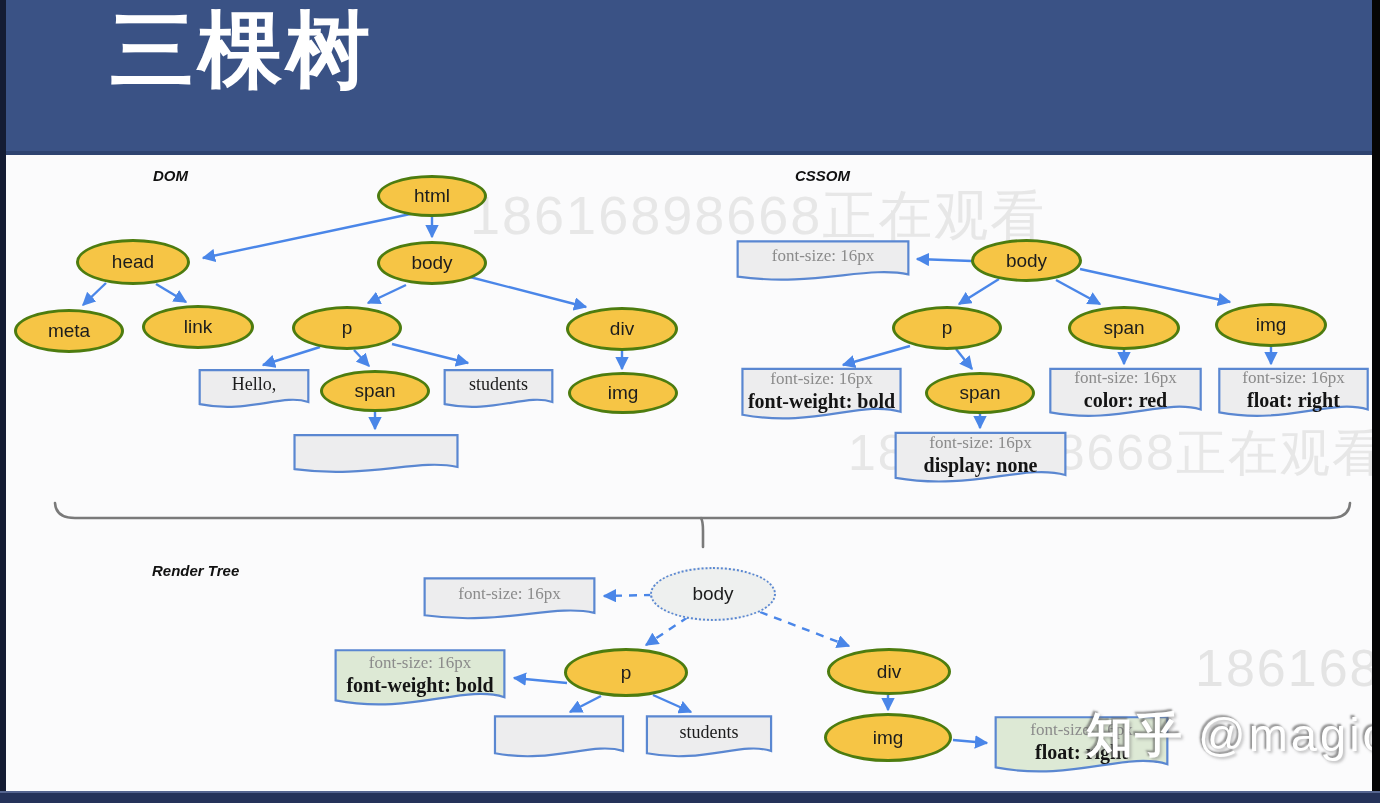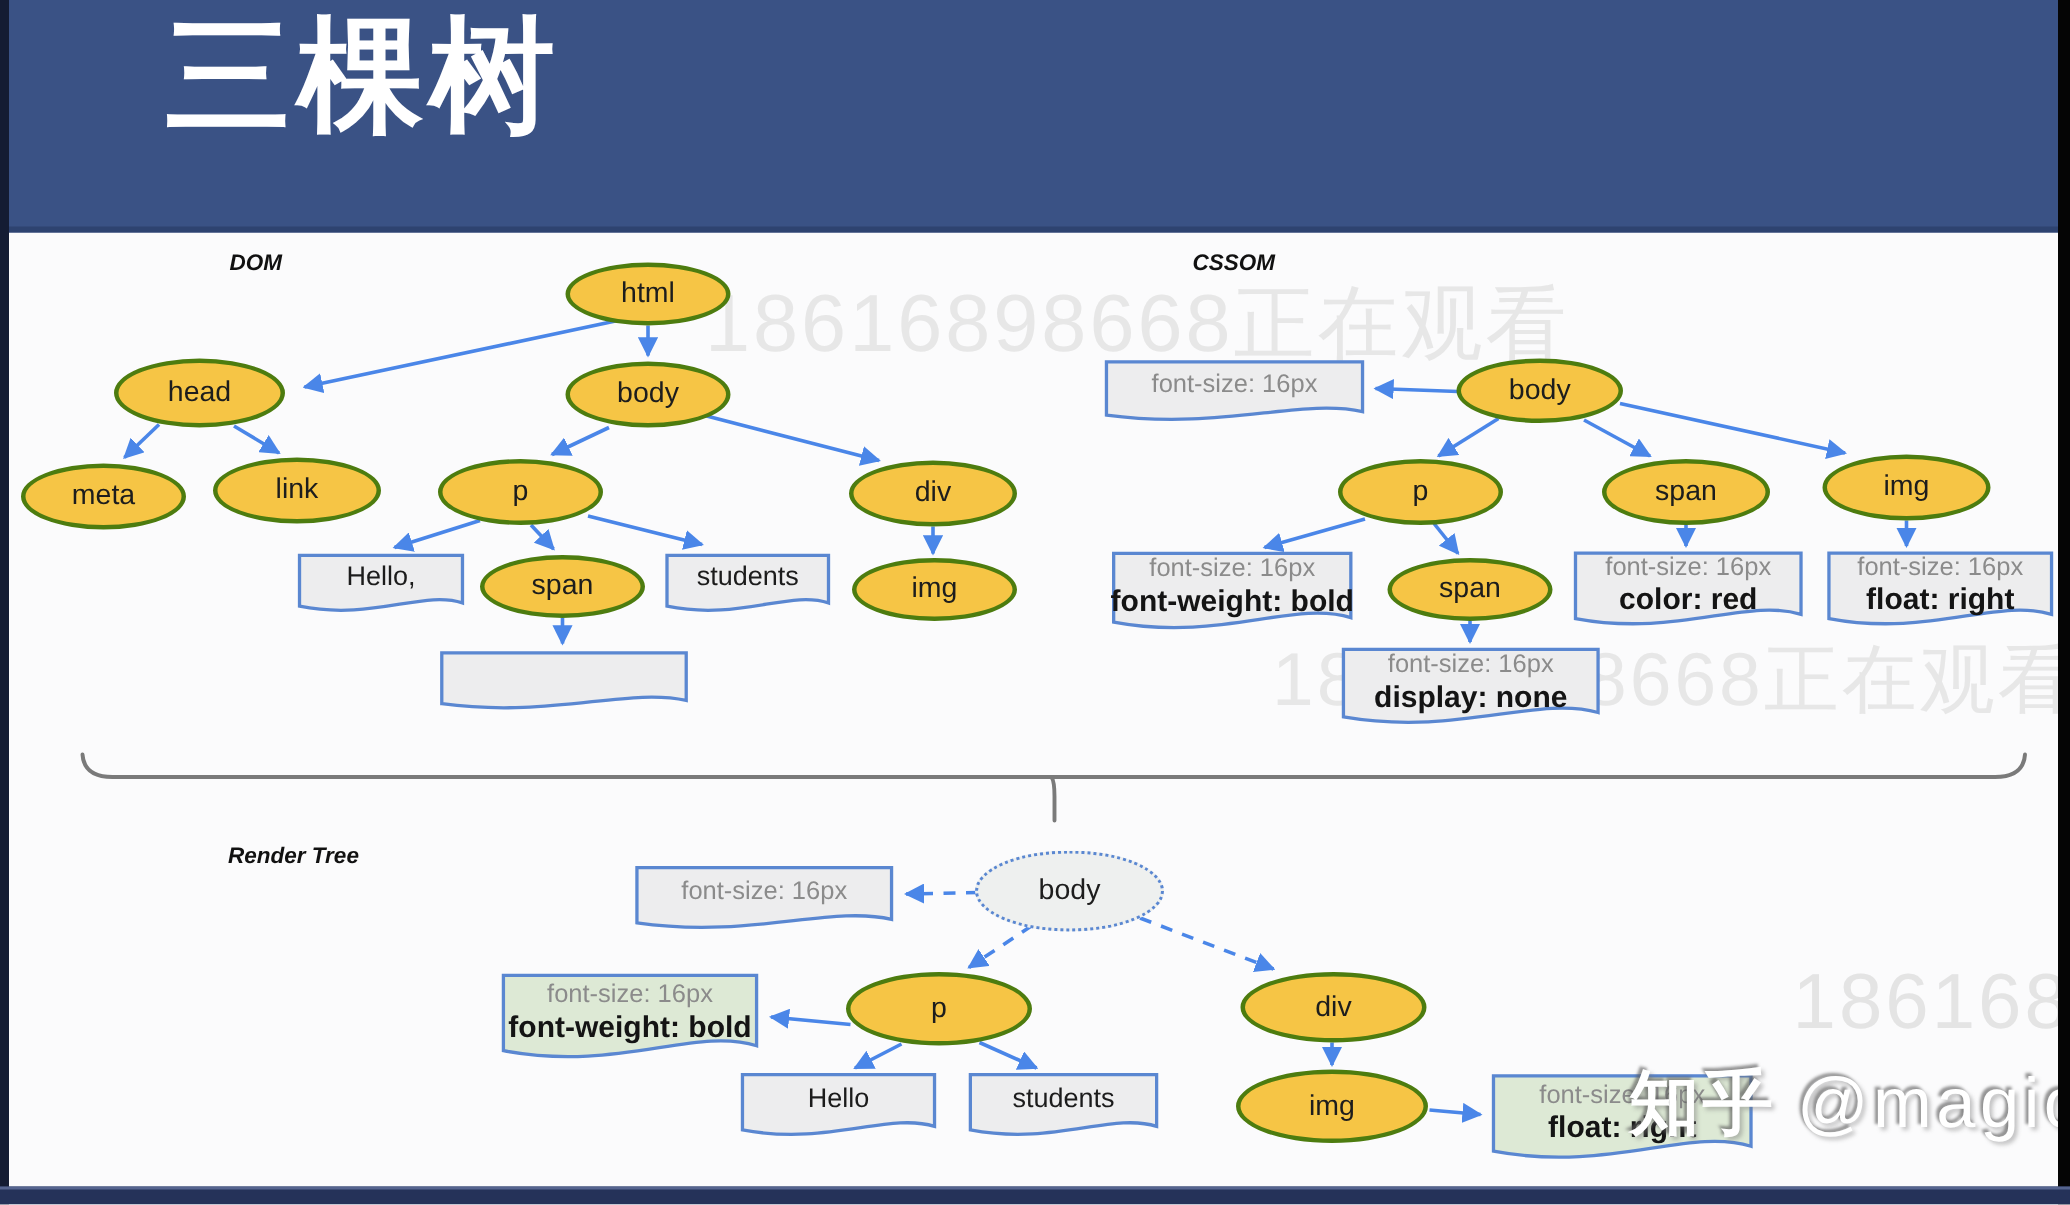--- a/index.html
+++ b/index.html
@@ -36,21 +36,21 @@
        display:flex;align-items:center;justify-content:center;z-index:3;box-sizing:border-box;}
   .ell span{font-size:19px;color:#1d1d1d;}
   .ell.dotted{border:2px dotted #5a87d1;background:#eef0ef;}
 
   
   .docbox{position:absolute;z-index:3;}
   .docbox svg{position:absolute;left:0;top:0;width:100%;height:100%;overflow:visible;}
   .docbox svg path{fill:#ededee;stroke:#5a87d1;stroke-width:2.2;vector-effect:non-scaling-stroke;}
   .docbox.green svg path{fill:#dde9d5;}
   .doc-text{position:absolute;left:0;top:0;width:100%;height:72%;display:flex;flex-direction:column;
-            align-items:center;justify-content:center;text-align:center;}
+            align-items:center;justify-content:center;text-align:center;font-family:Liberation Serif, serif;}
   .doc-text .l1{font-size:17px;color:#8b8b8b;line-height:22px;}
   .doc-text .l2{font-size:20px;color:#141414;font-weight:700;line-height:22px;}
   .doc-text .single{font-size:18px;color:#1c1c1c;}
   .doc-text .single.gray{color:#8b8b8b;font-size:17px;}
 
   
   svg.arrows{position:absolute;left:0;top:0;z-index:2;}
   .ln{stroke:#4a86e8;stroke-width:2.4;fill:none;}
   .dash{stroke-dasharray:8 7;}
   .brace{stroke:#7a7a7a;stroke-width:2.6;fill:none;stroke-linecap:round;}
@@ -250,23 +250,20 @@
     </svg>
   <div class="doc-text" style="height:78%;">
     <div class="l1">font-size: 16px</div>
     <div class="l2">font-weight: bold</div>
   </div>
 </div>
 <div class="docbox" style="left:493px;top:714px;width:132px;height:50px;">
   <svg viewBox="0 0 100 42" preserveAspectRatio="none">
       <path d="M1.5 2 H98.5 V31 C75 23 45 42 1.5 33 Z"></path>
     </svg>
-  <div class="doc-text">
-      <div class="single">Hello</div>
-    </div>
 </div>
 <div class="docbox" style="left:645px;top:714px;width:128px;height:50px;">
   <svg viewBox="0 0 100 42" preserveAspectRatio="none">
       <path d="M1.5 2 H98.5 V31 C75 23 45 42 1.5 33 Z"></path>
     </svg>
   <div class="doc-text">
       <div class="single">students</div>
     </div>
 </div>
 <div class="docbox green" style="left:993px;top:714px;width:177px;height:68px;">

